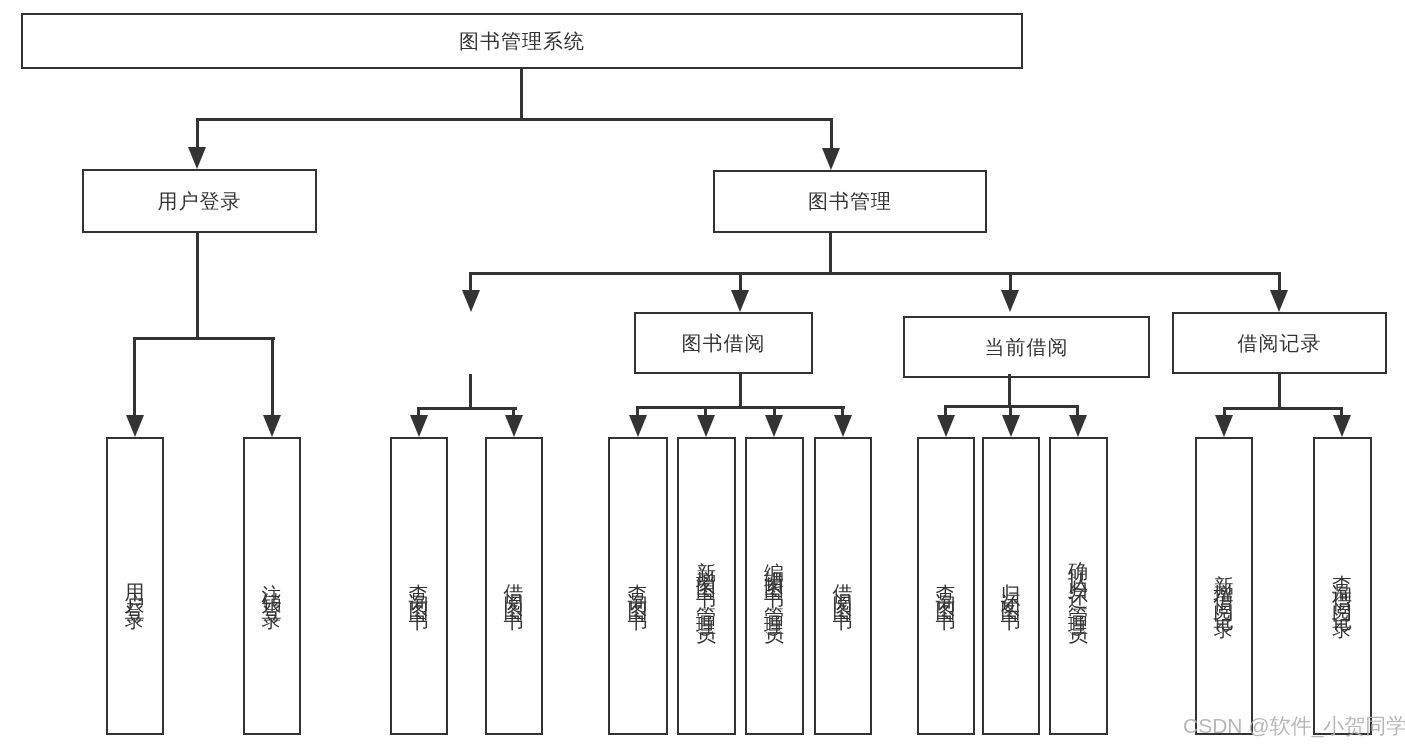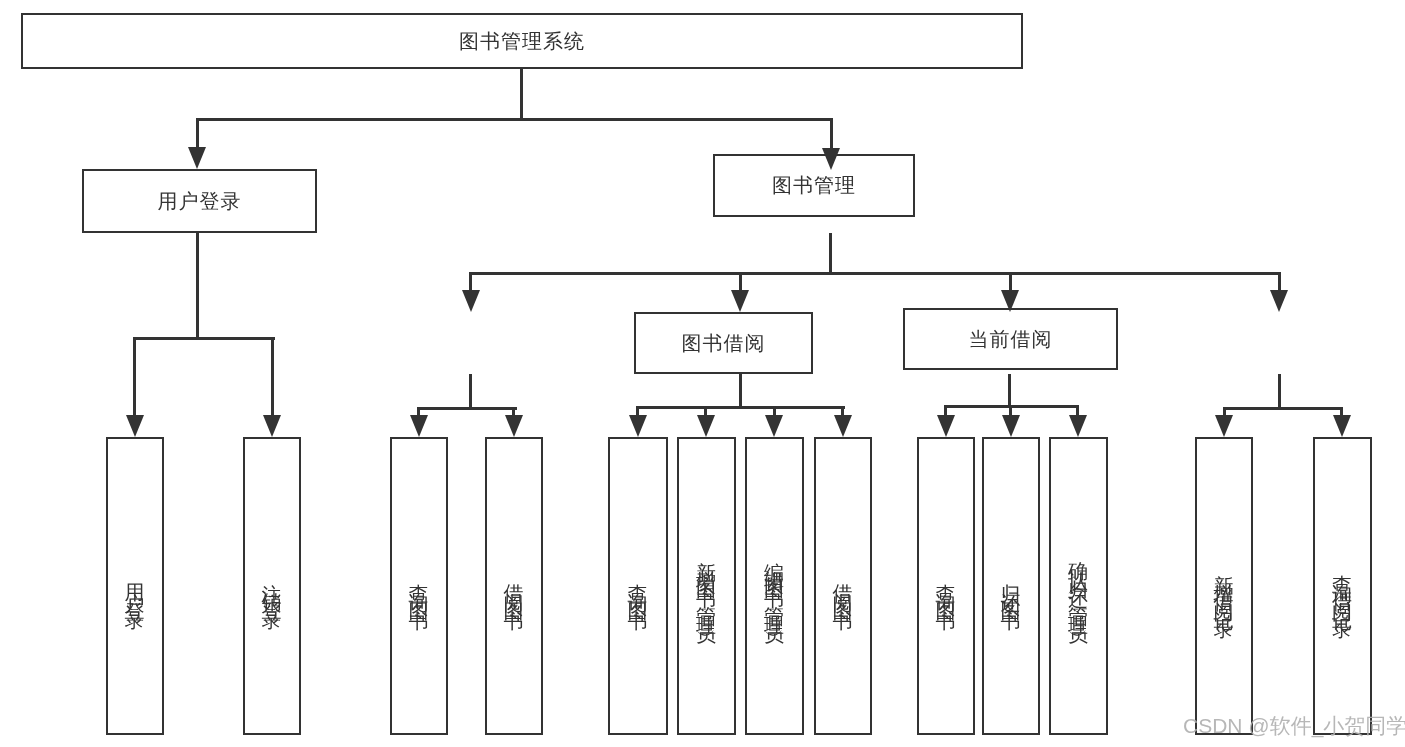--- a/index.html
+++ b/index.html
@@ -67,33 +67,36 @@
 <div class="canvas">
 
   <div class="node h" style="left:21px;top:13px;width:1002px;height:56px">
     <span class="lbl">图书管理系统</span>
   </div>
 
   <div class="node h" style="left:82px;top:169px;width:235px;height:64px">
     <span class="lbl">用户登录</span>
   </div>
 
-  <div class="node h" style="left:713px;top:154px;width:202px;height:63px">
+  <div class="node h" style="left:713px;top:170px;width:274px;height:63px">
     <span class="lbl">图书管理</span>
   </div>
 
 
   <div class="node h" style="left:634px;top:312px;width:179px;height:62px">
     <span class="lbl">图书借阅</span>
   </div>
 
-  <div class="node h" style="left:903px;top:308px;width:215px;height:62px">
+  <div class="node h" style="left:903px;top:316px;width:247px;height:62px">
     <span class="lbl">当前借阅</span>
   </div>
 
+  <div class="node h" style="left:1172px;top:312px;width:215px;height:62px">
+    <span class="lbl">借阅记录</span>
+  </div>
 
   <div class="node v" style="left:106px;top:437px;width:58px;height:298px">
     <span class="lbl">用户登录</span>
   </div>
   <div class="node v" style="left:243px;top:437px;width:58px;height:298px">
     <span class="lbl">注销登录</span>
   </div>
 
   <div class="node v" style="left:390px;top:437px;width:58px;height:298px">
     <span class="lbl">查询图书</span>

